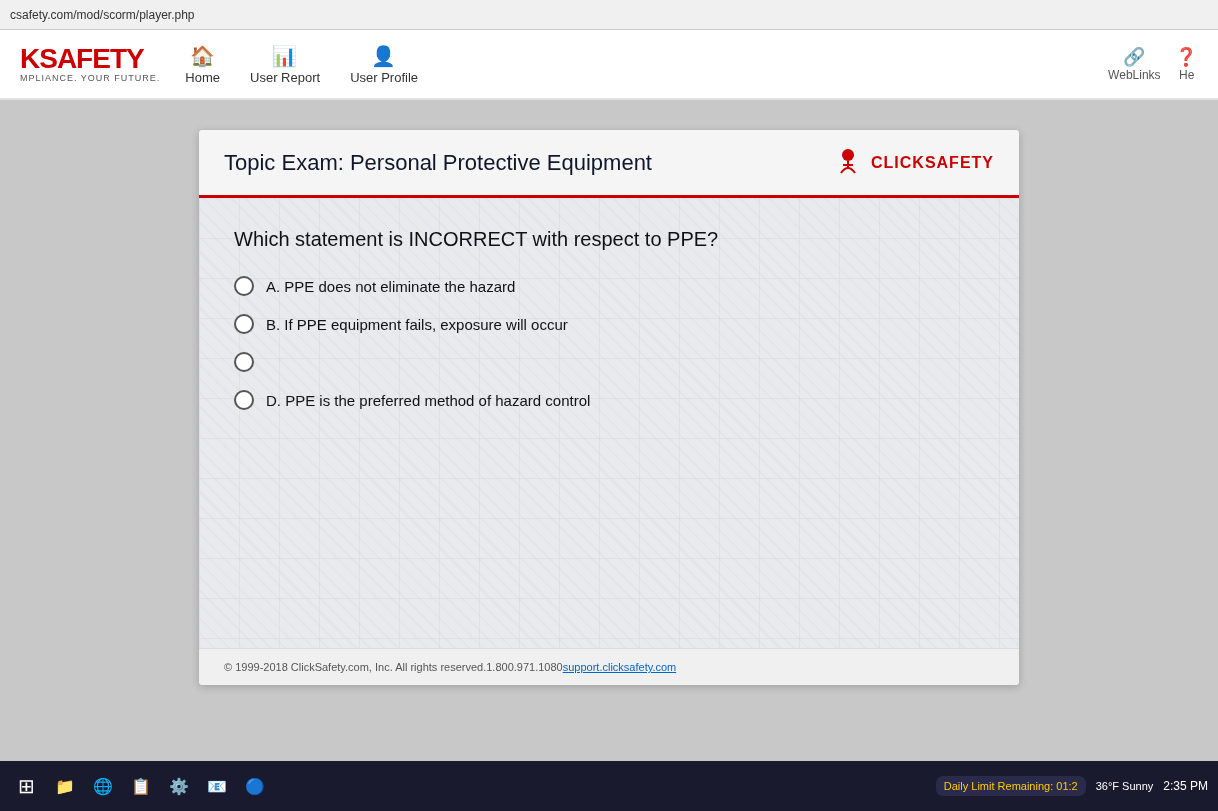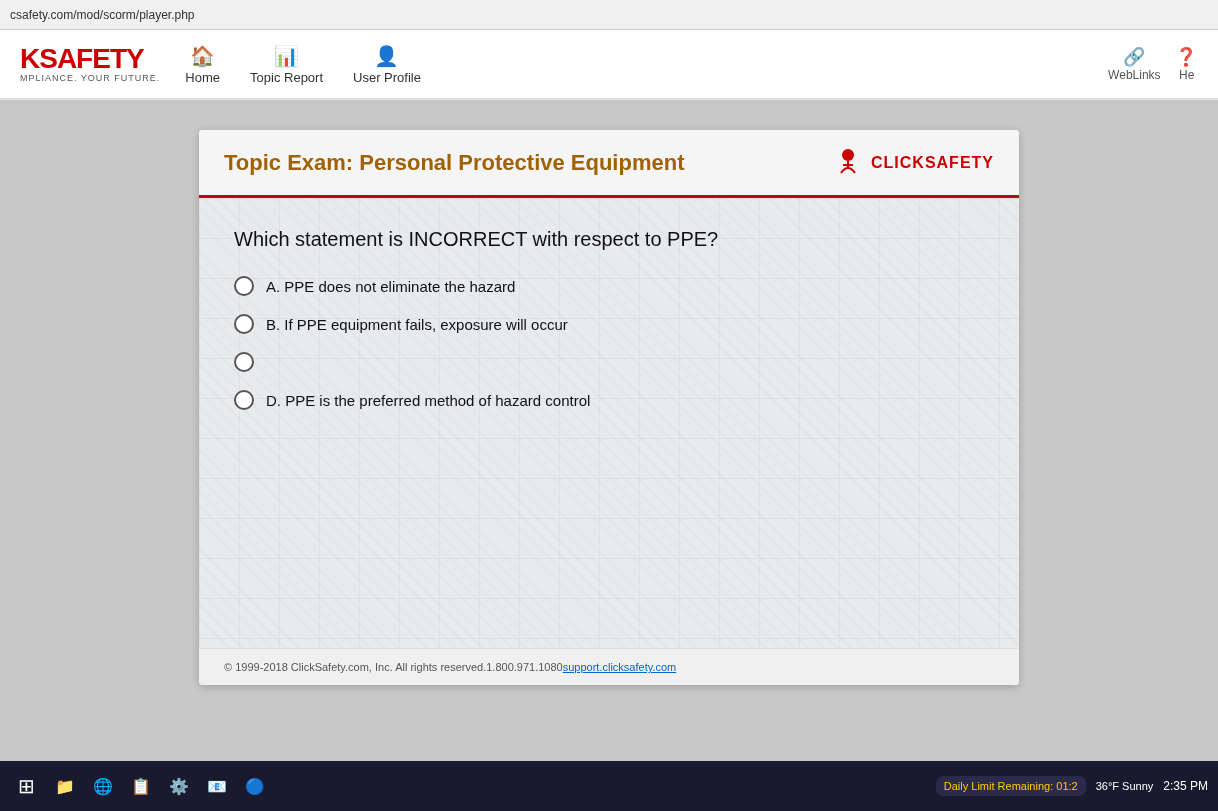--- a/index.html
+++ b/index.html
@@ -122,22 +122,22 @@
       background: #f5f5f5;
       padding: 15px 25px;
       display: flex;
       align-items: center;
       justify-content: space-between;
       border-bottom: 3px solid #cc0000;
     }
 
     .exam-title {
       font-size: 22px;
-      font-weight: 700;
-      color: #a16207;
+      font-weight: 400;
+      color: #0f172a;
     }
 
     .exam-logo {
       display: flex;
       align-items: center;
       gap: 5px;
     }
 
     .exam-logo-icon {
       width: 35px;
@@ -326,21 +326,21 @@
     <span class="nav-logo-sub">MPLIANCE. YOUR FUTURE.</span>
   </div>
 
   <div class="nav-items">
     <div class="nav-item">
       <span class="icon">🏠</span>
       <span>Home</span>
     </div>
     <div class="nav-item">
       <span class="icon">📊</span>
-      <span>Topic Report</span>
+      <span>User Report</span>
     </div>
     <div class="nav-item">
       <span class="icon">👤</span>
       <span>User Profile</span>
     </div>
   </div>
 
   <div class="nav-right">
     <div class="nav-right-item">
       <span class="icon">🔗</span>

